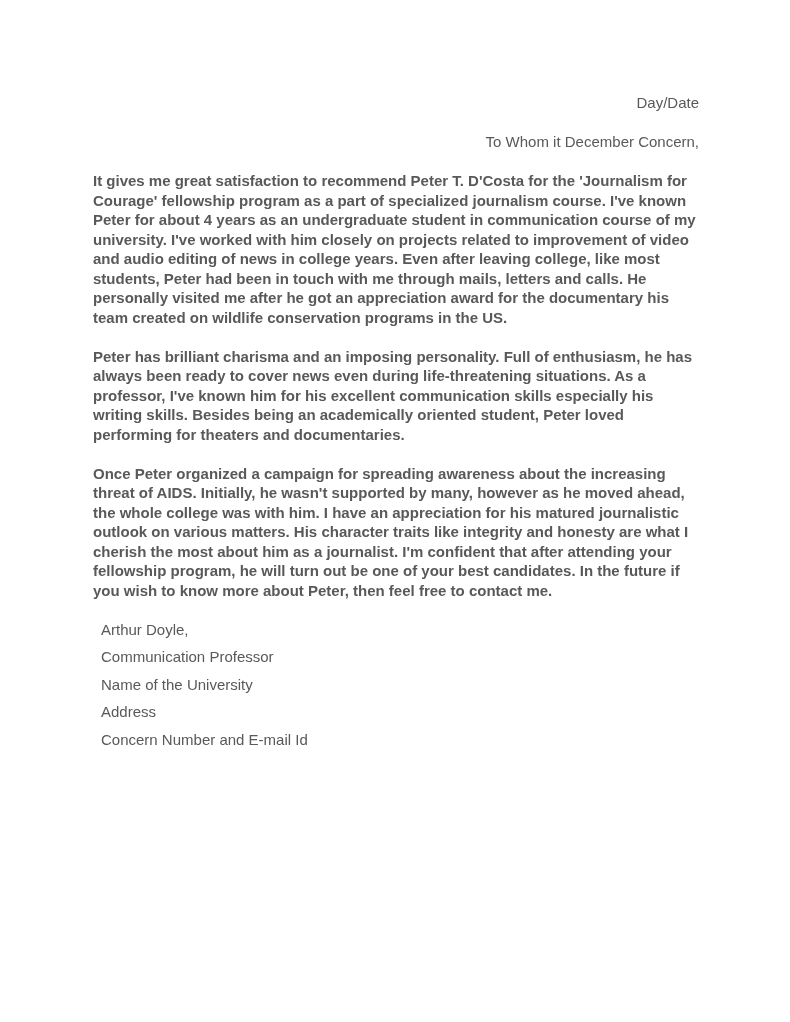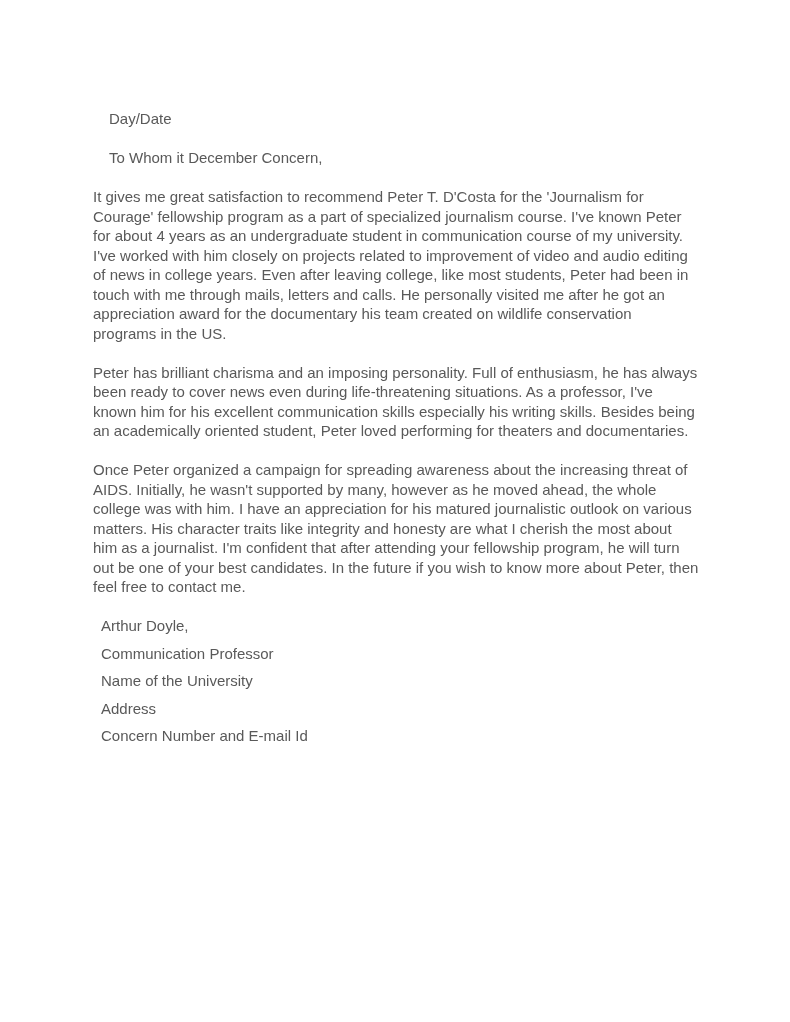--- a/index.html
+++ b/index.html
@@ -19,24 +19,24 @@
   }
   .letter {
     position: absolute;
     top: 93px;
     left: 93px;
     width: 606px;
     color: #595959;
     font-size: 15px;
     line-height: 19.5px;
   }
-  .letter .line-block { margin: 16px; }
+  .letter .line-block { margin: 0; text-align: right; }
   .letter .date-line { margin-bottom: 19.5px; }
   .letter .salutation { margin-bottom: 19.5px; }
-  .letter p.para { margin: 0 0 19.5px 0; }
+  .letter p.para { margin: 0 0 19.5px 0; font-weight: bold; }
   .letter .signature-block { margin-top: 0; }
   .letter .signature-block div { margin: 8px; }
 </style>
 </head>
 <body>
 
 <div class="page">
   <div class="letter">
 
     <div class="line-block date-line">Day/Date</div>

